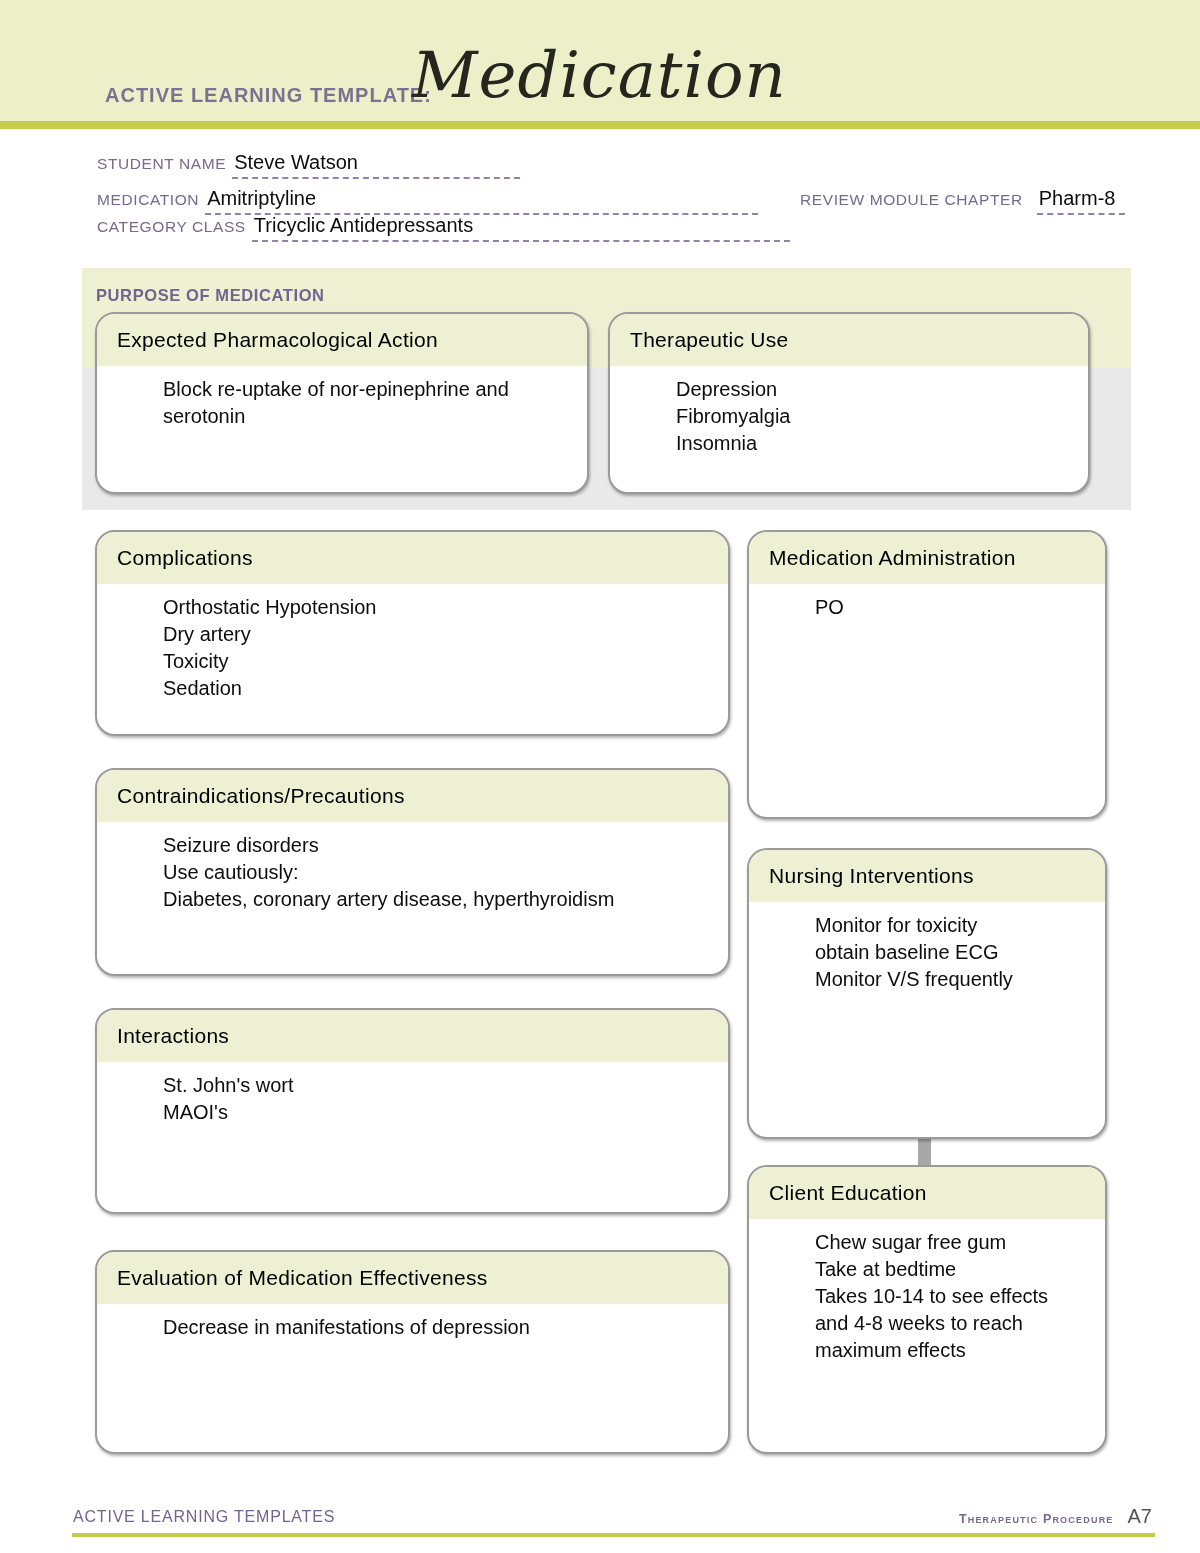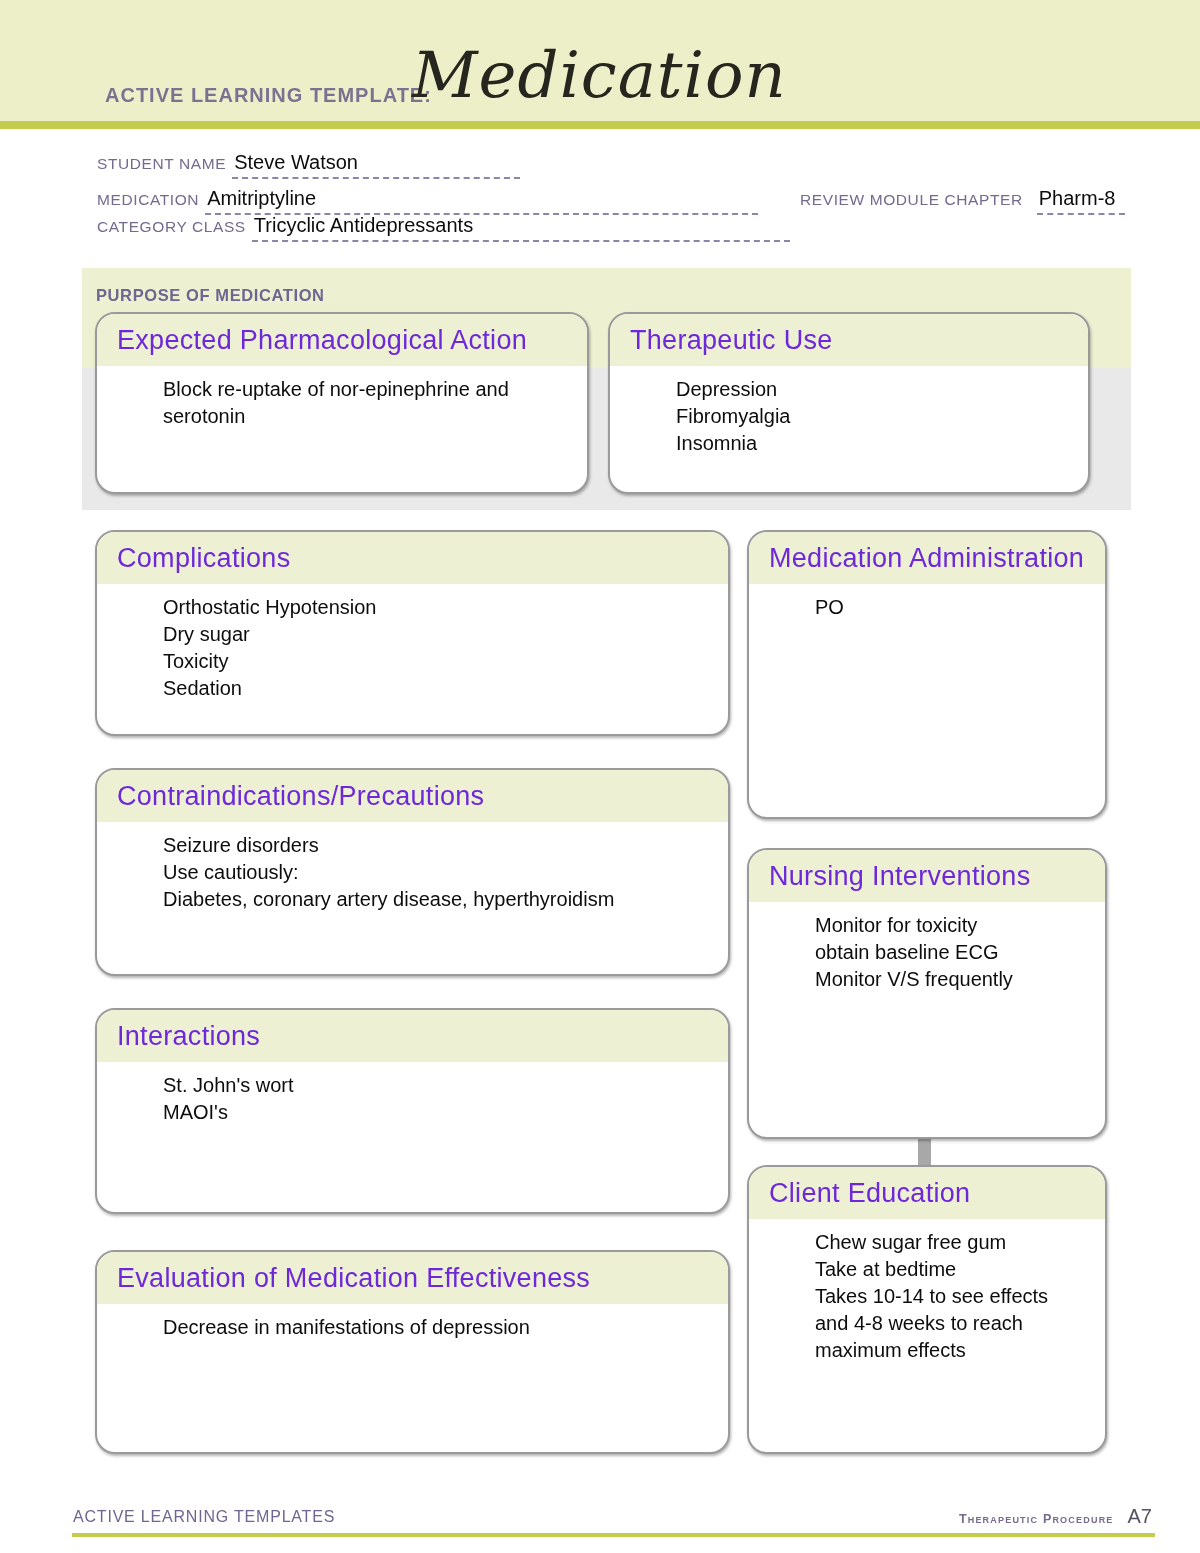--- a/index.html
+++ b/index.html
@@ -41,21 +41,21 @@
   }
   
   .card{
     position:absolute;background:#ffffff;border:2px solid #9a9a9a;border-radius:20px;
     overflow:hidden;box-shadow:1px 2px 3px rgba(0,0,0,0.30);
   }
   .card-head{
     background:#eef0d3;height:52px;display:flex;align-items:center;
     padding:0 20px;box-sizing:border-box;
   }
-  .card-head span{font-size:27px;color:#6d28d9;letter-spacing:0.3px;}
+  .card-head span{font-size:21px;color:#000000;letter-spacing:0.3px;}
   .card-body{padding:10px 18px;font-size:20px;color:#0d0d0d;line-height:1.35;margin-left:48px;}
   
   .c-epa{left:95px;top:312px;width:490px;height:178px;}
   .c-tuse{left:608px;top:312px;width:478px;height:178px;}
   .c-compl{left:95px;top:530px;width:631px;height:202px;}
   .c-medadm{left:747px;top:530px;width:356px;height:285px;}
   .c-contra{left:95px;top:768px;width:631px;height:204px;}
   .c-nursing{left:747px;top:848px;width:356px;height:287px;}
   .c-inter{left:95px;top:1008px;width:631px;height:202px;}
   .c-client{left:747px;top:1165px;width:356px;height:285px;}
@@ -134,21 +134,21 @@
 </div>
 
 <div class="connector"></div>
 
 <div class="card c-compl">
   <div class="card-head">
     <span>Complications</span>
   </div>
   <div class="card-body">
       <div>Orthostatic Hypotension</div>
-      <div>Dry sugar</div>
+      <div>Dry artery</div>
       <div>Toxicity</div>
       <div>Sedation</div>
     </div>
 </div>
 
 <div class="card c-contra">
   <div class="card-head">
     <span>Contraindications/Precautions</span>
   </div>
   <div class="card-body">

